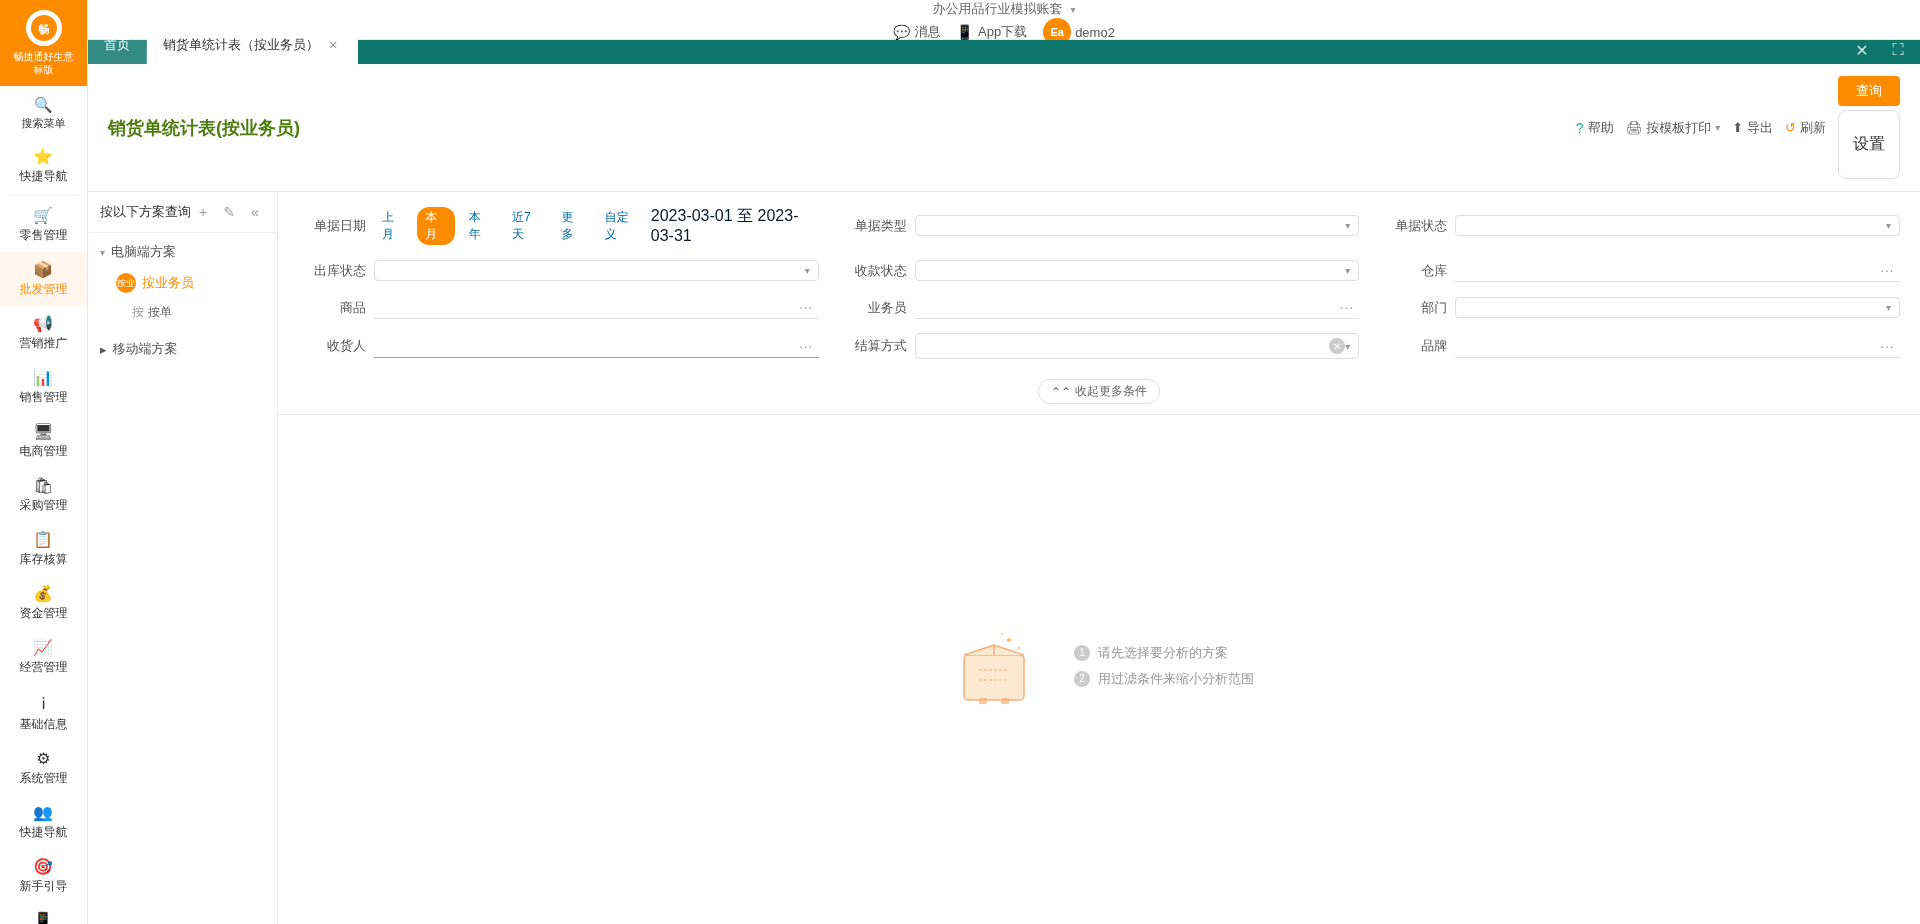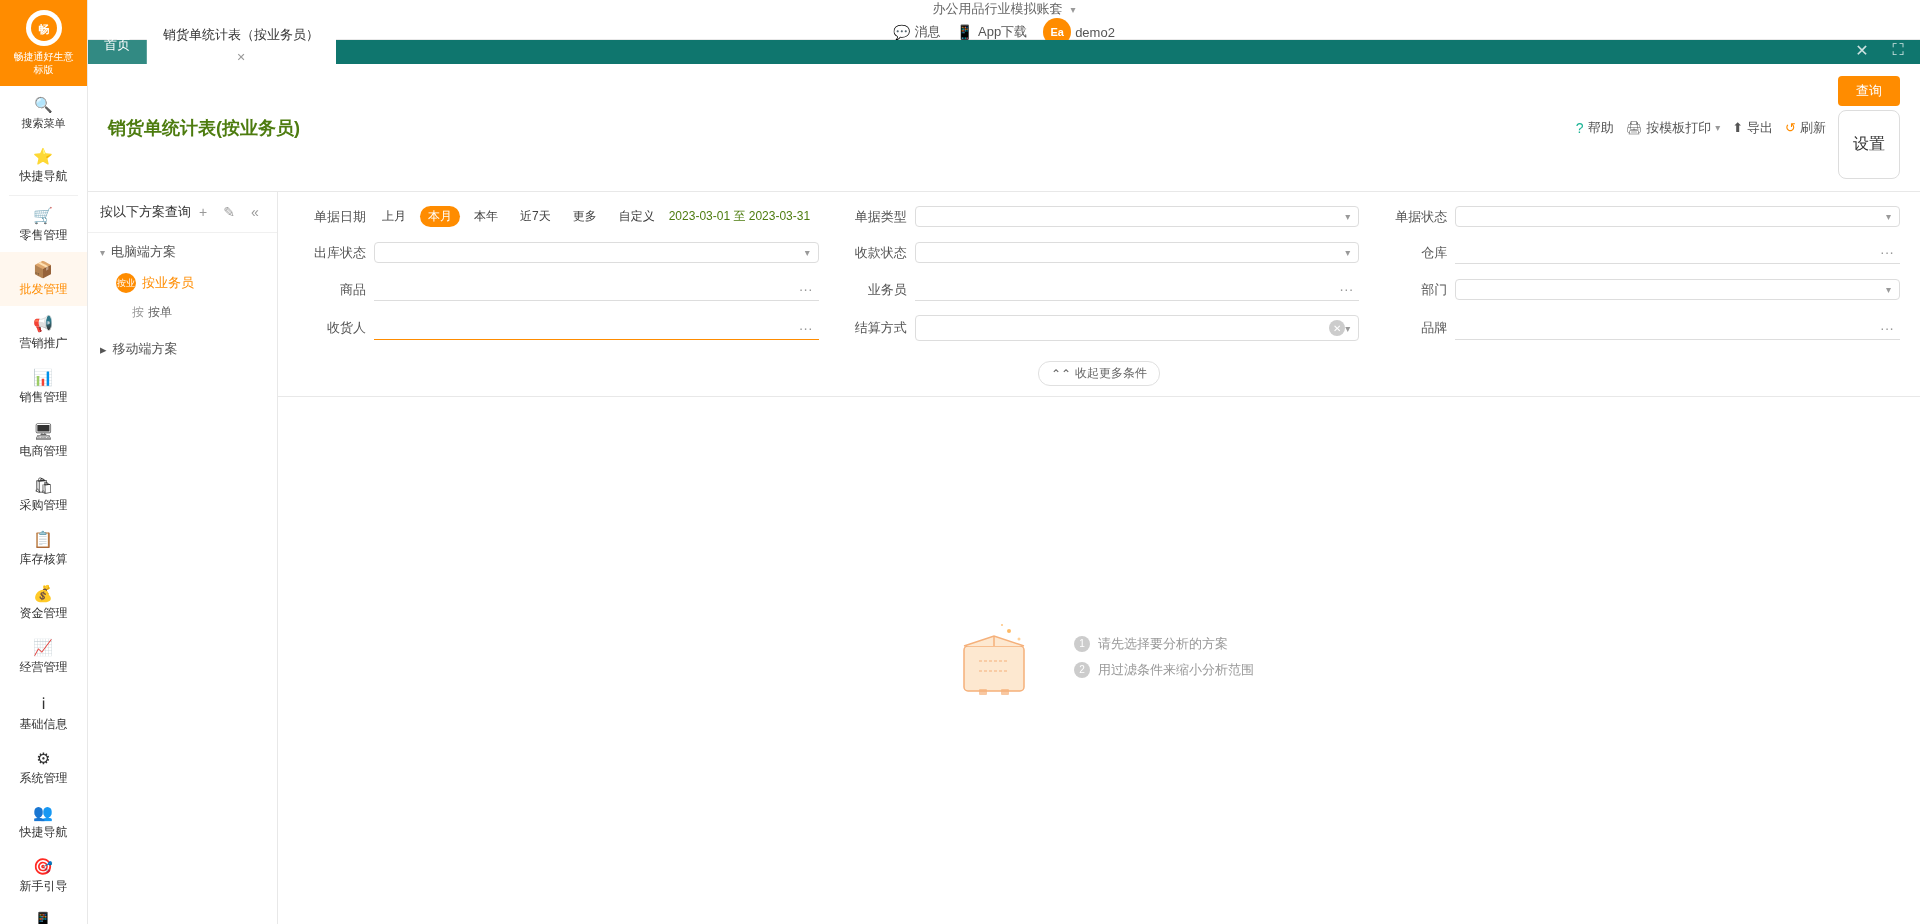--- a/index.html
+++ b/index.html
@@ -130,21 +130,20 @@
       color: rgba(255,255,255,0.85);
       border-right: 1px solid rgba(255,255,255,0.2);
     }
     .tab-item.home-tab {
       background: rgba(255,255,255,0.15);
       color: #fff;
     }
     .tab-item.active-tab {
       background: #fff;
       color: #333;
-      flex-direction: column;
     }
     .tab-close {
       width: 16px; height: 16px;
       display: flex; align-items: center; justify-content: center;
       border-radius: 50%; font-size: 11px;
       color: #999;
     }
     .tab-bar-right {
       margin-left: auto;
       display: flex;
@@ -376,29 +375,29 @@
     .filter-date-group {
       display: flex;
       align-items: center;
       gap: 6px;
     }
     .date-tab {
       padding: 2px 8px;
       font-size: 12px;
       border-radius: 12px;
       cursor: pointer;
-      color: #404040;
+      color: #0369a1;
     }
     .date-tab.active {
       background: #ff8c00;
       color: #fff;
     }
     .date-range {
-      font-size: 12px;
-      color: #4d7c0f;
+      font-size: 16px;
+      color: #0f172a;
     }
     .filter-separator { width: 20px; }
 
     .collapse-bar {
       display: flex;
       justify-content: center;
       align-items: center;
       padding: 6px 0 10px;
     }
     .collapse-btn {

